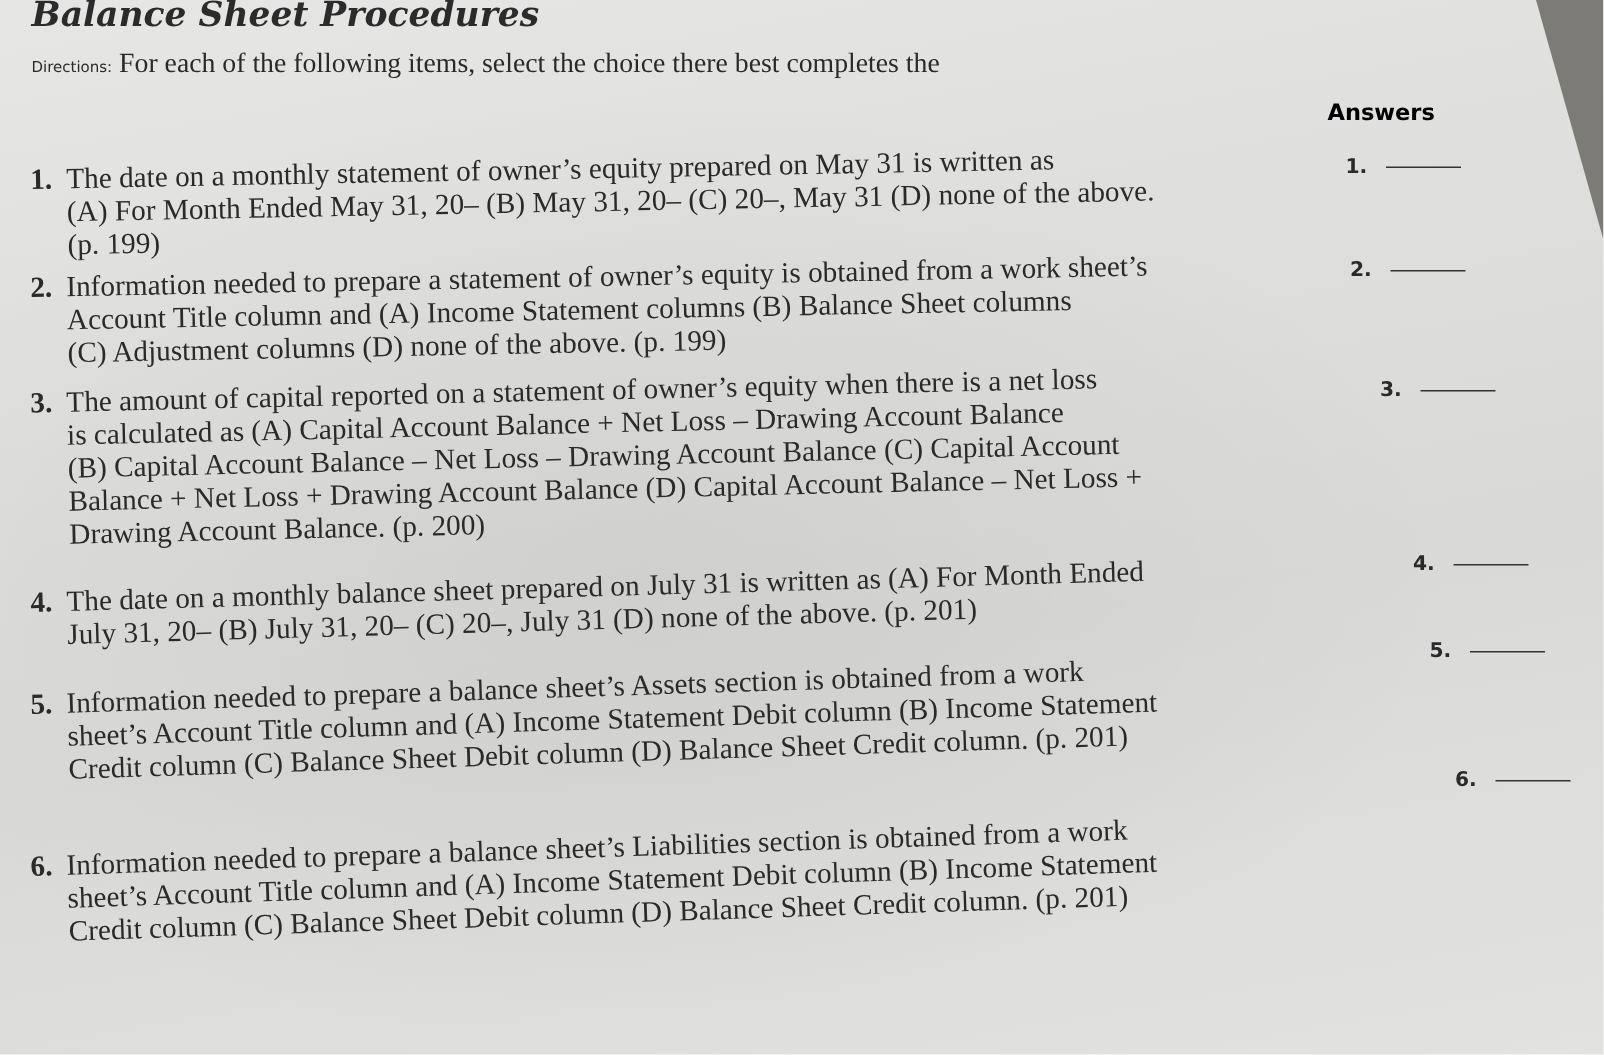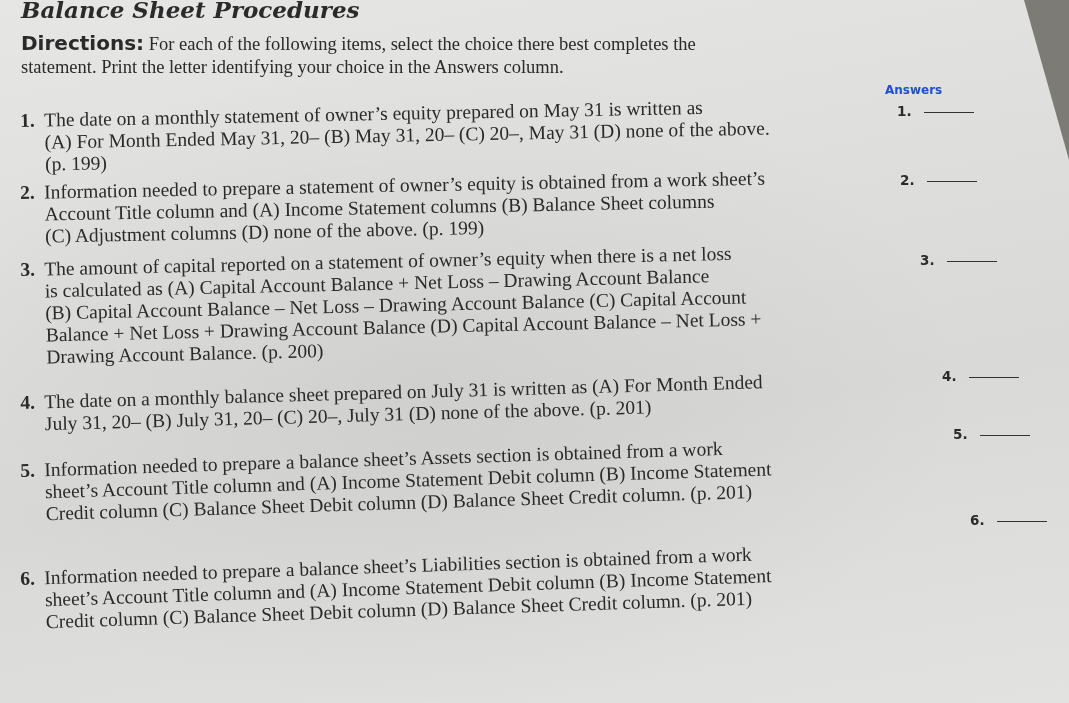--- a/index.html
+++ b/index.html
@@ -45,31 +45,31 @@
       left: 21px;
       top: 32px;
       width: 790px;
       font-family: "Liberation Serif", serif;
       font-size: 18.5px;
       line-height: 23px;
       color: #2a2a2a;
     }
     .directions .lead {
       font-family: "DejaVu Sans", "Liberation Sans", sans-serif;
-      font-weight: bold;
-      font-size: 20px;
+      font-weight: normal;
+      font-size: 10px;
     }
     .answers-header {
       position: absolute;
       left: 885px;
-      top: 83px;
+      top: 66px;
       font-family: "DejaVu Sans", "Liberation Sans", sans-serif;
       font-weight: bold;
-      font-size: 12px;
-      color: #1d4ed8;
+      font-size: 15px;
+      color: #000000;
     }
     .question {
       position: absolute;
       left: 20px;
       font-family: "Liberation Serif", serif;
       font-size: 19.5px;
       line-height: 22px;
       color: #2a2a2a;
       transform-origin: left top;
     }
@@ -105,21 +105,20 @@
 </head>
 <body>
 
 <div class="bg-corner"></div>
 <div class="page-shade"></div>
 
 <div class="title">Balance Sheet Procedures</div>
 
 <div class="directions">
   <div><span class="lead">Directions:</span><span> For each of the following items, select the choice there best completes the</span></div>
-  <div>statement. Print the letter identifying your choice in the Answers column.</div>
 </div>
 
 <div class="answers-header">Answers</div>
 
 <div class="question" style="top:110px; transform: rotate(-1.1deg);">
   <span class="line first"><span class="num">1.</span><span>The date on a monthly statement of owner’s equity prepared on May 31 is written as</span></span>
   <span class="line">(A) For Month Ended May 31, 20– (B) May 31, 20– (C) 20–, May 31 (D) none of the above.</span>
   <span class="line">(p. 199)</span>
 </div>
 <div class="answer-slot" style="left:897px; top:103px;">

